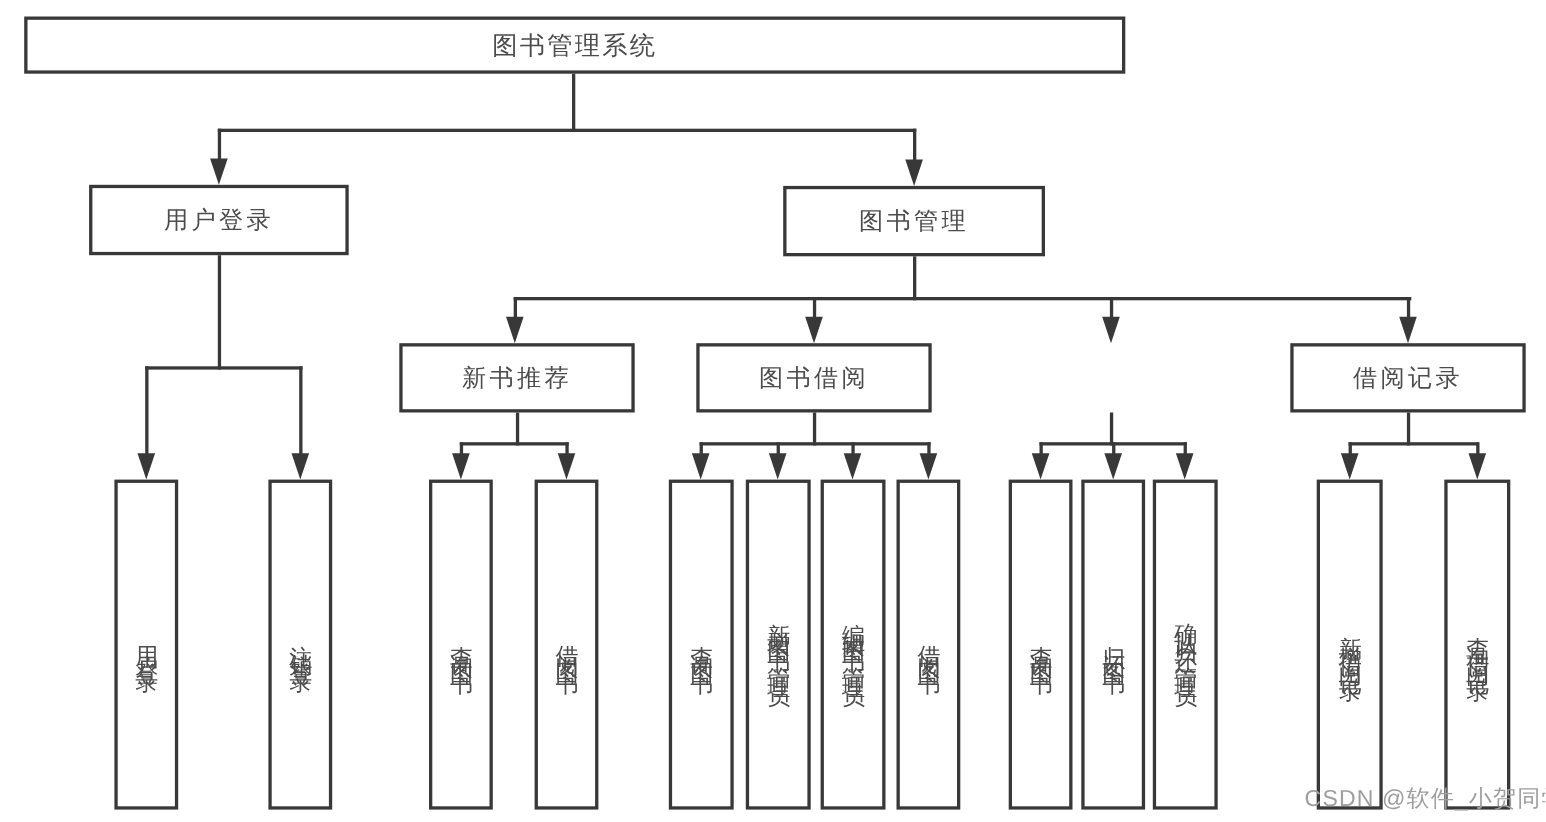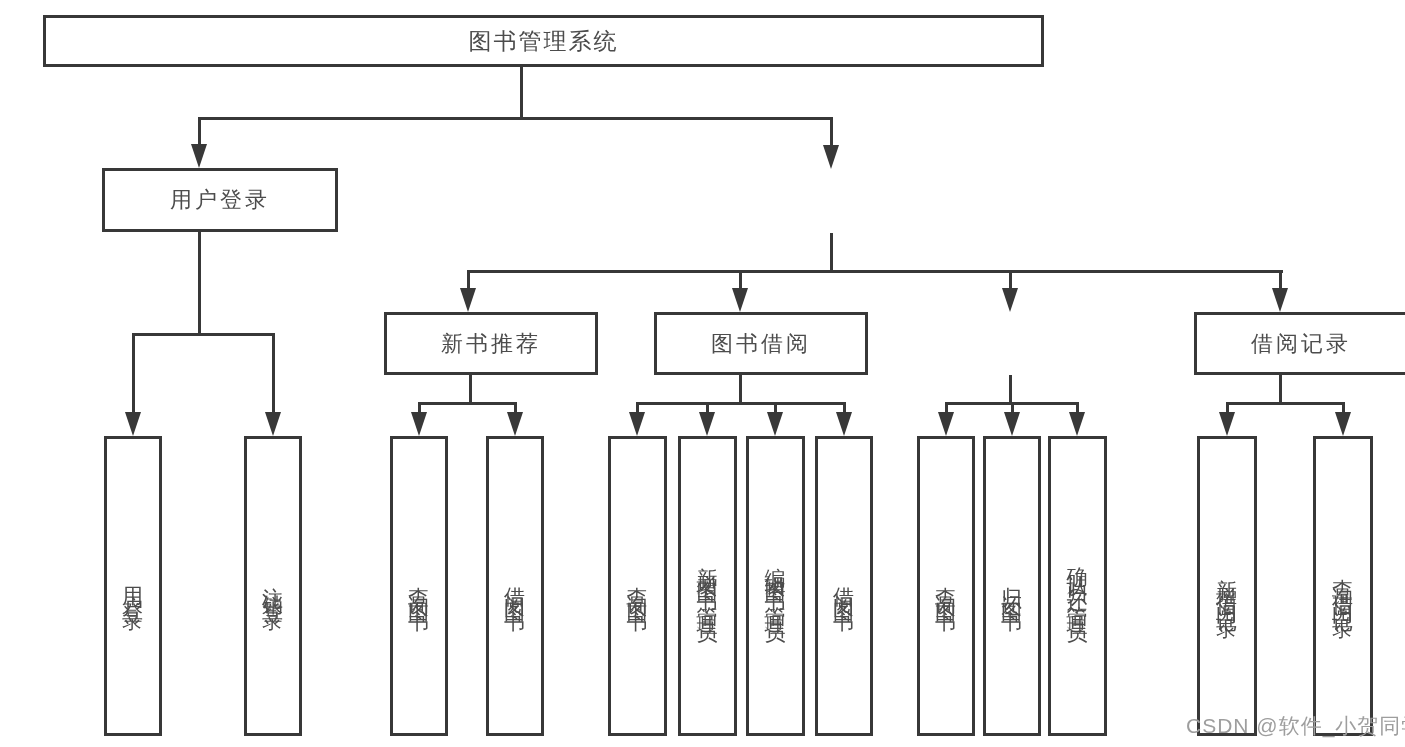--- a/index.html
+++ b/index.html
@@ -23,21 +23,20 @@
     border: 3px solid var(--line);
     background: var(--background);
     display: flex;
     align-items: center;
     justify-content: center;
     color: var(--text);
   }
   .hnode {
     font-size: 22px;
     letter-spacing: 3px;
-    margin-left: 21px;
   }
   .root-node {
     font-size: 23px;
     letter-spacing: 2px;
   }
   .leaf .vlabel {
     writing-mode: vertical-rl;
     text-orientation: mixed;
     font-size: 21px;
     letter-spacing: 8px;
@@ -84,20 +83,23 @@
 
   <div class="vline" style="left:519.5px;top:67px;height:53px;"></div>
   <div class="hline" style="left:197.5px;top:117px;width:635px;"></div>
   <div class="vline" style="left:197.5px;top:117px;height:30px;"></div>
   <div class="arrowhead" style="left:191px;top:144px;"></div>
   <div class="vline" style="left:829.5px;top:117px;height:30px;"></div>
   <div class="arrowhead" style="left:823px;top:145px;"></div>
 
   <div class="node hnode" style="left:81px;top:168px;width:236px;height:64px;">
     <span>用户登录</span>
+  </div>
+  <div class="node hnode" style="left:712px;top:169px;width:238px;height:64px;">
+    <span>图书管理</span>
   </div>
 
   <div class="vline" style="left:197.5px;top:232px;height:104px;"></div>
   <div class="hline" style="left:131.5px;top:333px;width:143px;"></div>
   <div class="vline" style="left:131.5px;top:333px;height:82px;"></div>
   <div class="arrowhead" style="left:125px;top:412px;"></div>
   <div class="vline" style="left:271.5px;top:333px;height:82px;"></div>
   <div class="arrowhead" style="left:265px;top:412px;"></div>
 
   <div class="vline" style="left:829.5px;top:233px;height:40px;"></div>

